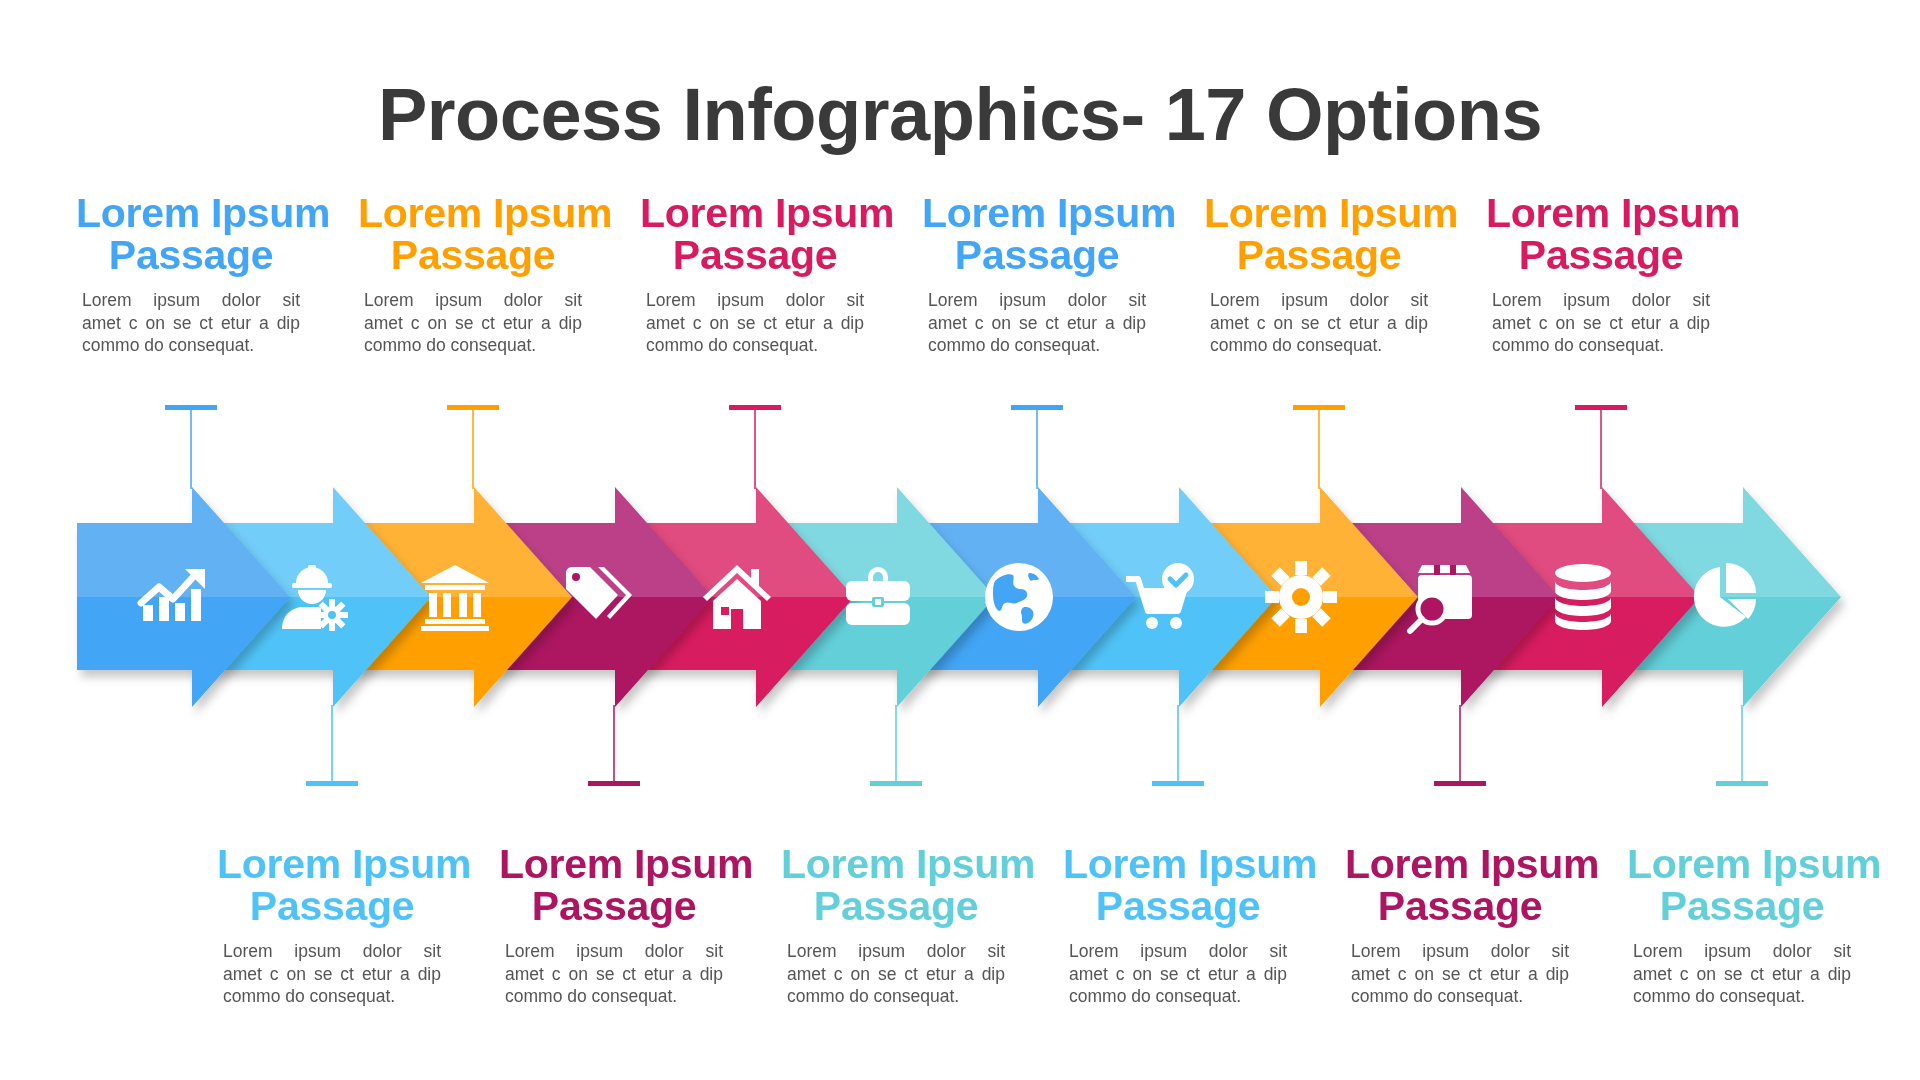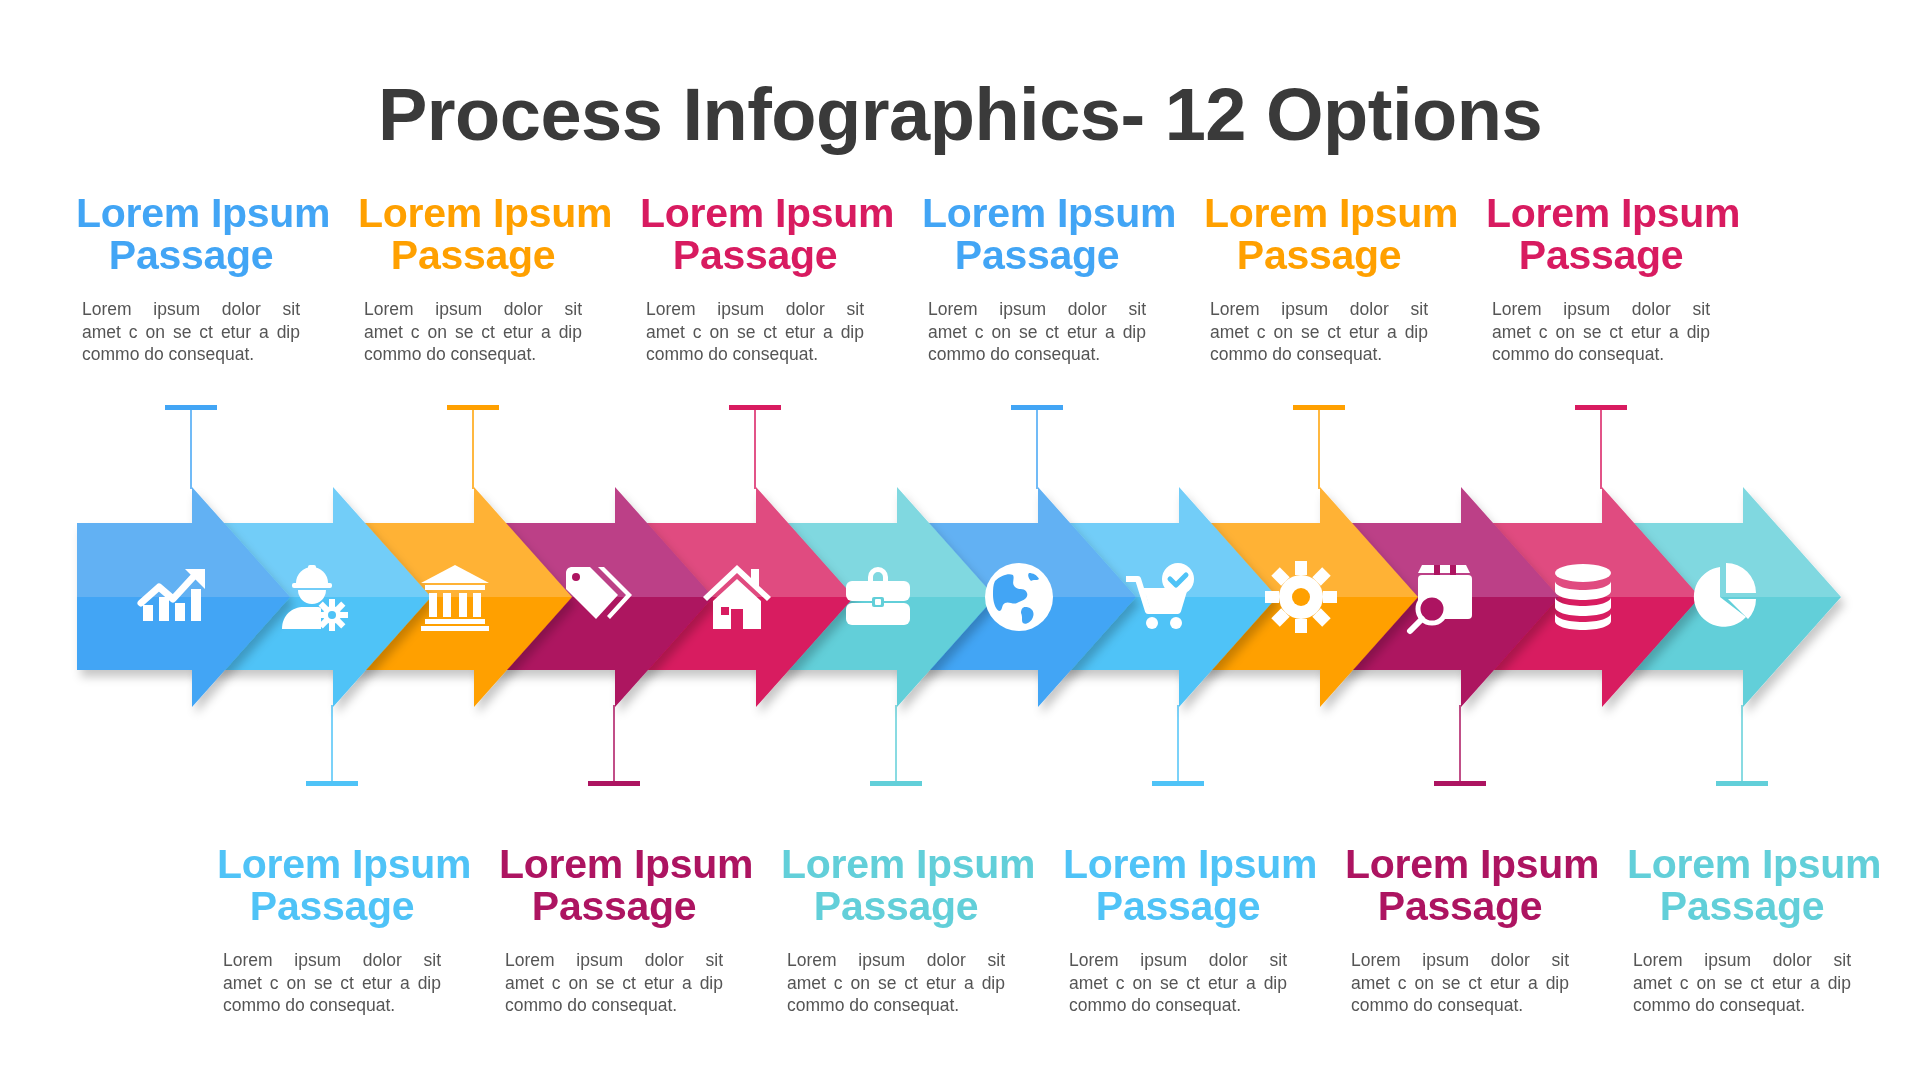--- a/index.html
+++ b/index.html
@@ -1,29 +1,29 @@
 <!DOCTYPE html>
 <html><head>
 <meta charset="utf-8">
 <style>
   html, body { margin: 0; padding: 0; background: #ffffff; }
   body { width: 1920px; height: 1080px; position: relative; overflow: hidden; font-family: "Liberation Sans", "DejaVu Sans", sans-serif; }
   .title { position: absolute; left: 0; width: 1920px; top: 74px; text-align: center; font-size: 74px; font-weight: bold; color: #3a3a3a; letter-spacing: -0.5px; line-height: 82px; }
   .col { position: absolute; width: 230px; margin-left: -115px; text-align: center; }
   .col .h { font-size: 41px; font-weight: bold; line-height: 42px; white-space: nowrap; letter-spacing: -0.3px; }
-  .col .b { margin: 22px auto 0; width: 218px; font-size: 17.5px; line-height: 22.5px; color: #555555; text-align: justify; text-align-last: left; }
+  .col .b { margin: 13px auto 0; width: 218px; font-size: 17.5px; line-height: 22.5px; color: #555555; text-align: justify; text-align-last: left; }
   .col .b span { display: block; }
   .col .b span.j { text-align: justify; text-align-last: justify; }
   svg.flow { position: absolute; left: 0; top: 0; }
   .icon { position: absolute; width: 76px; height: 76px; margin-left: -38px; margin-top: -38px; }
 </style>
 </head>
 <body>
 
-<div class="title">Process Infographics- 12 Options</div>
+<div class="title">Process Infographics- 17 Options</div>
 
 <svg class="flow" width="1920" height="1080" viewBox="0 0 1920 1080" xmlns="http://www.w3.org/2000/svg">
   <defs>
     <filter id="sh" x="-10%" y="-10%" width="130%" height="140%">
       <feDropShadow dx="4" dy="7" stdDeviation="5" flood-color="#000000" flood-opacity="0.22"></feDropShadow>
     </filter>
   </defs>
   <g id="connectors">
       <g>
         <line x1="191" y1="410" x2="191" y2="489" stroke="#42A5F5" stroke-width="1.5"></line>

